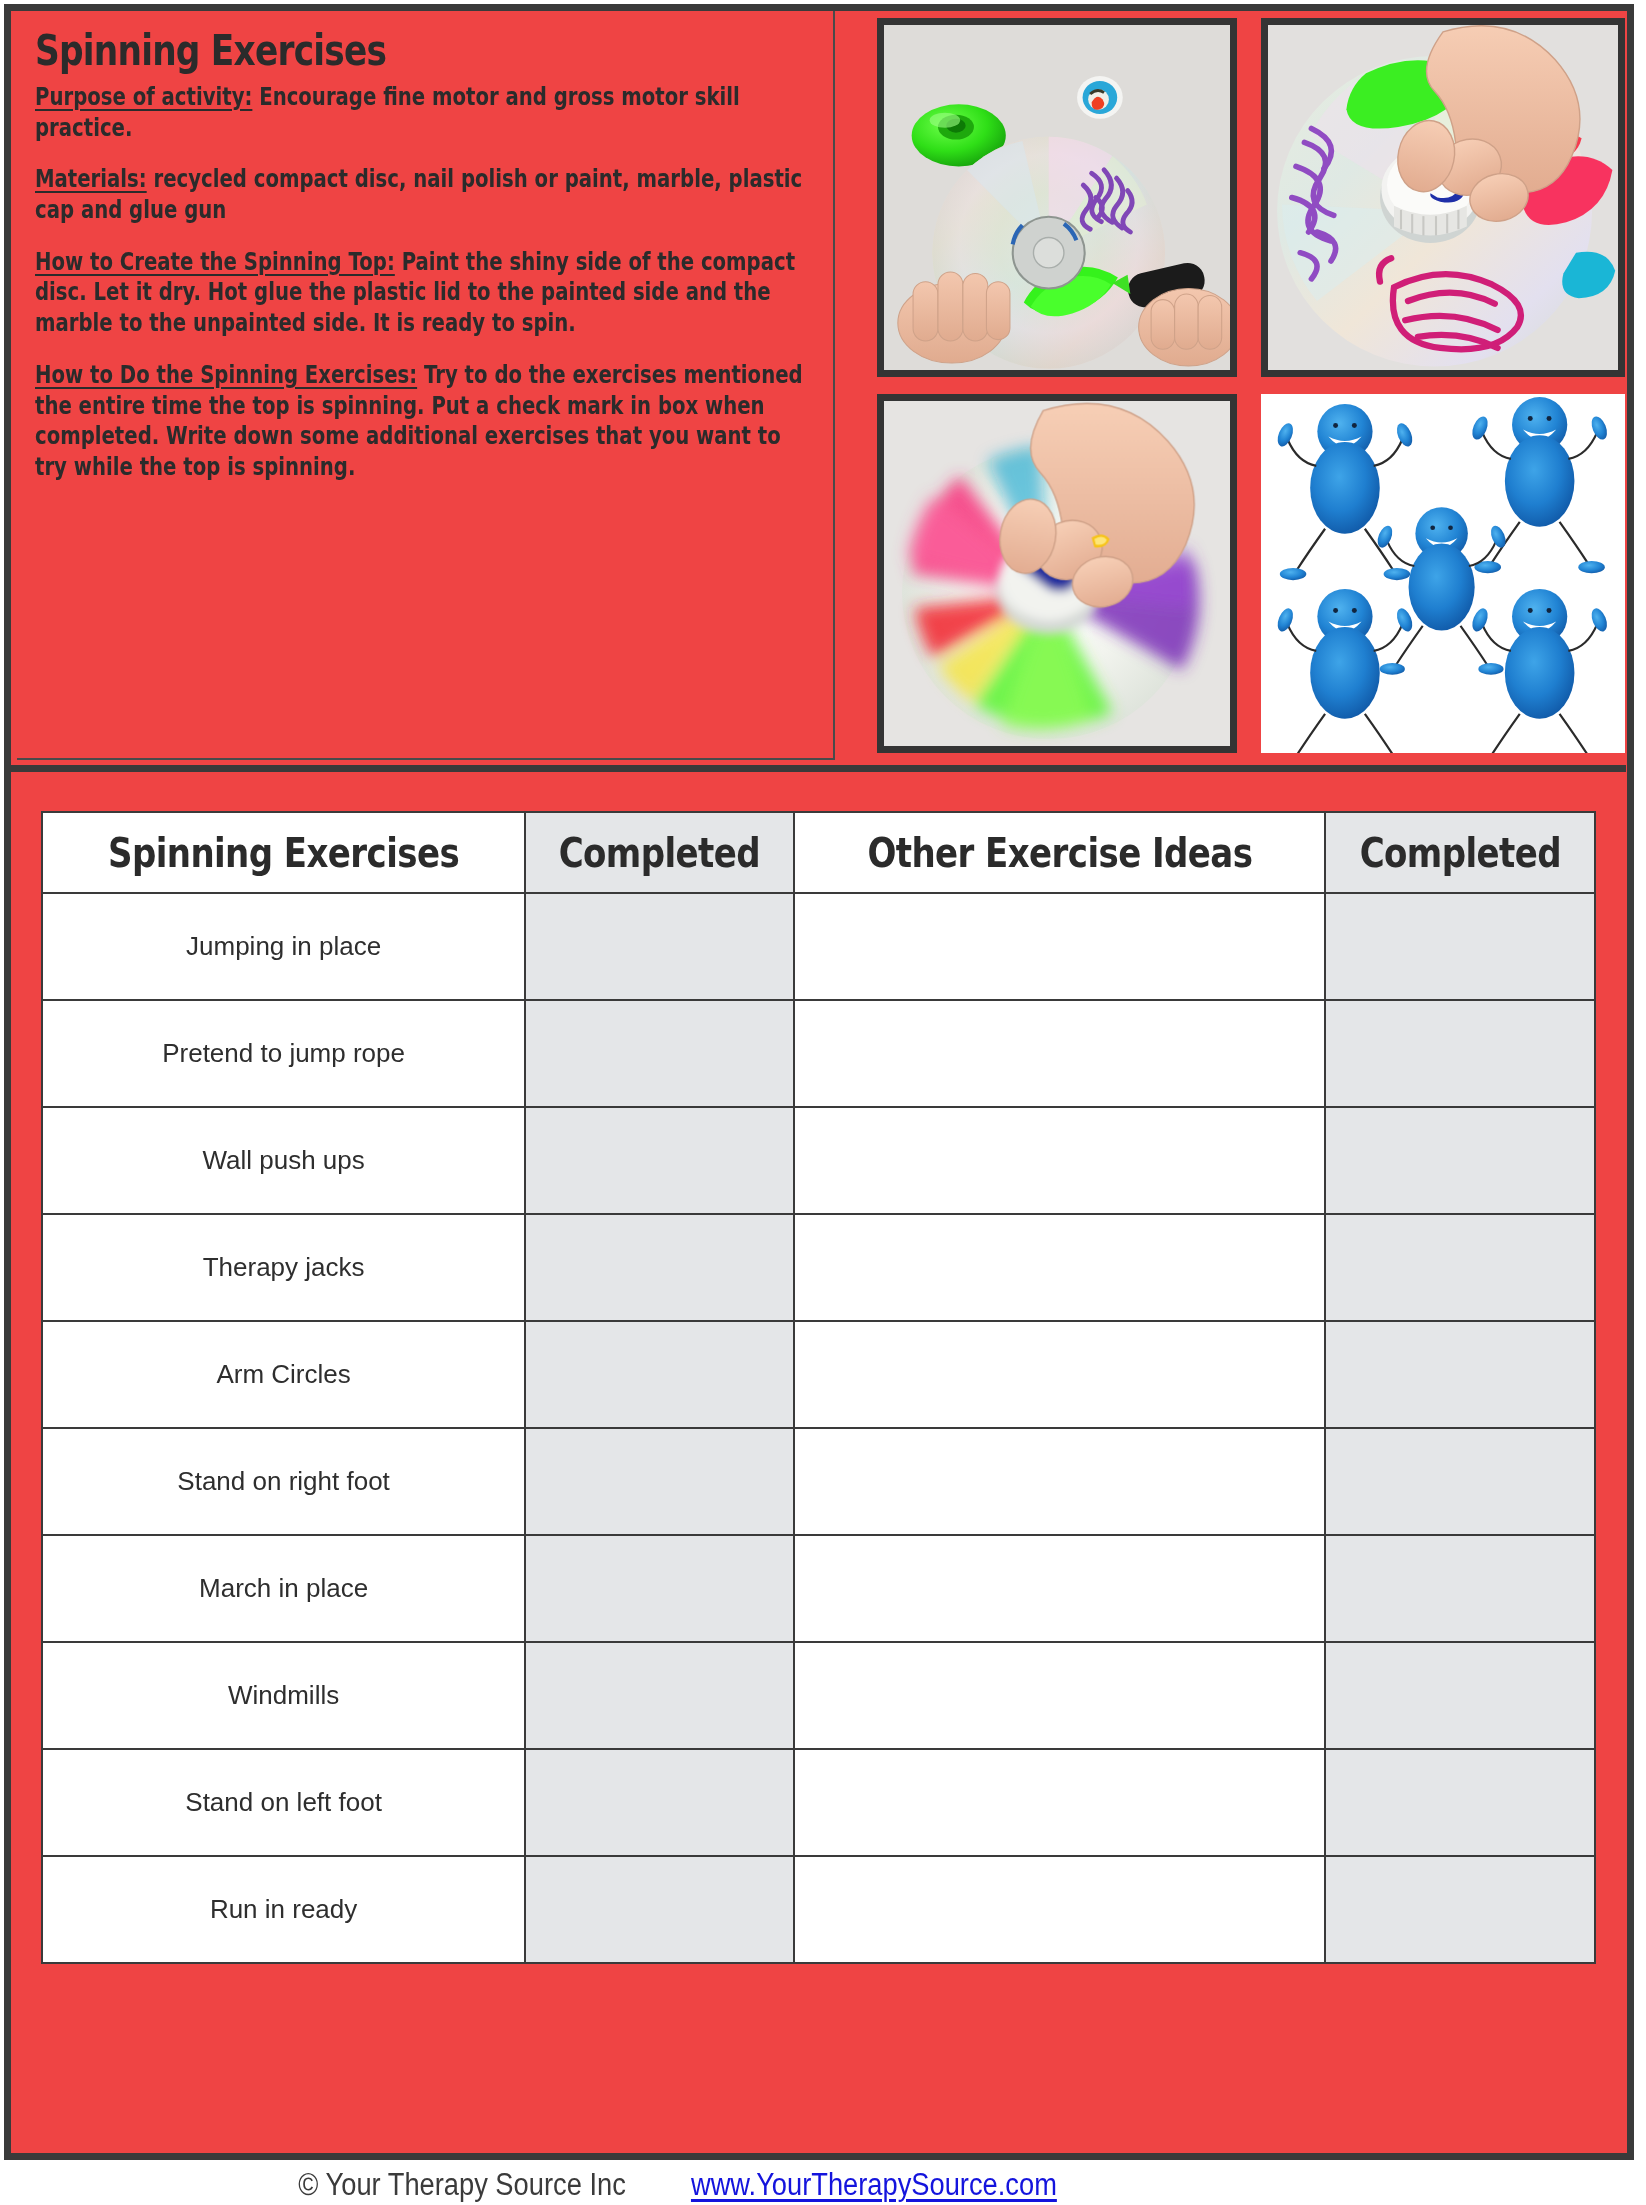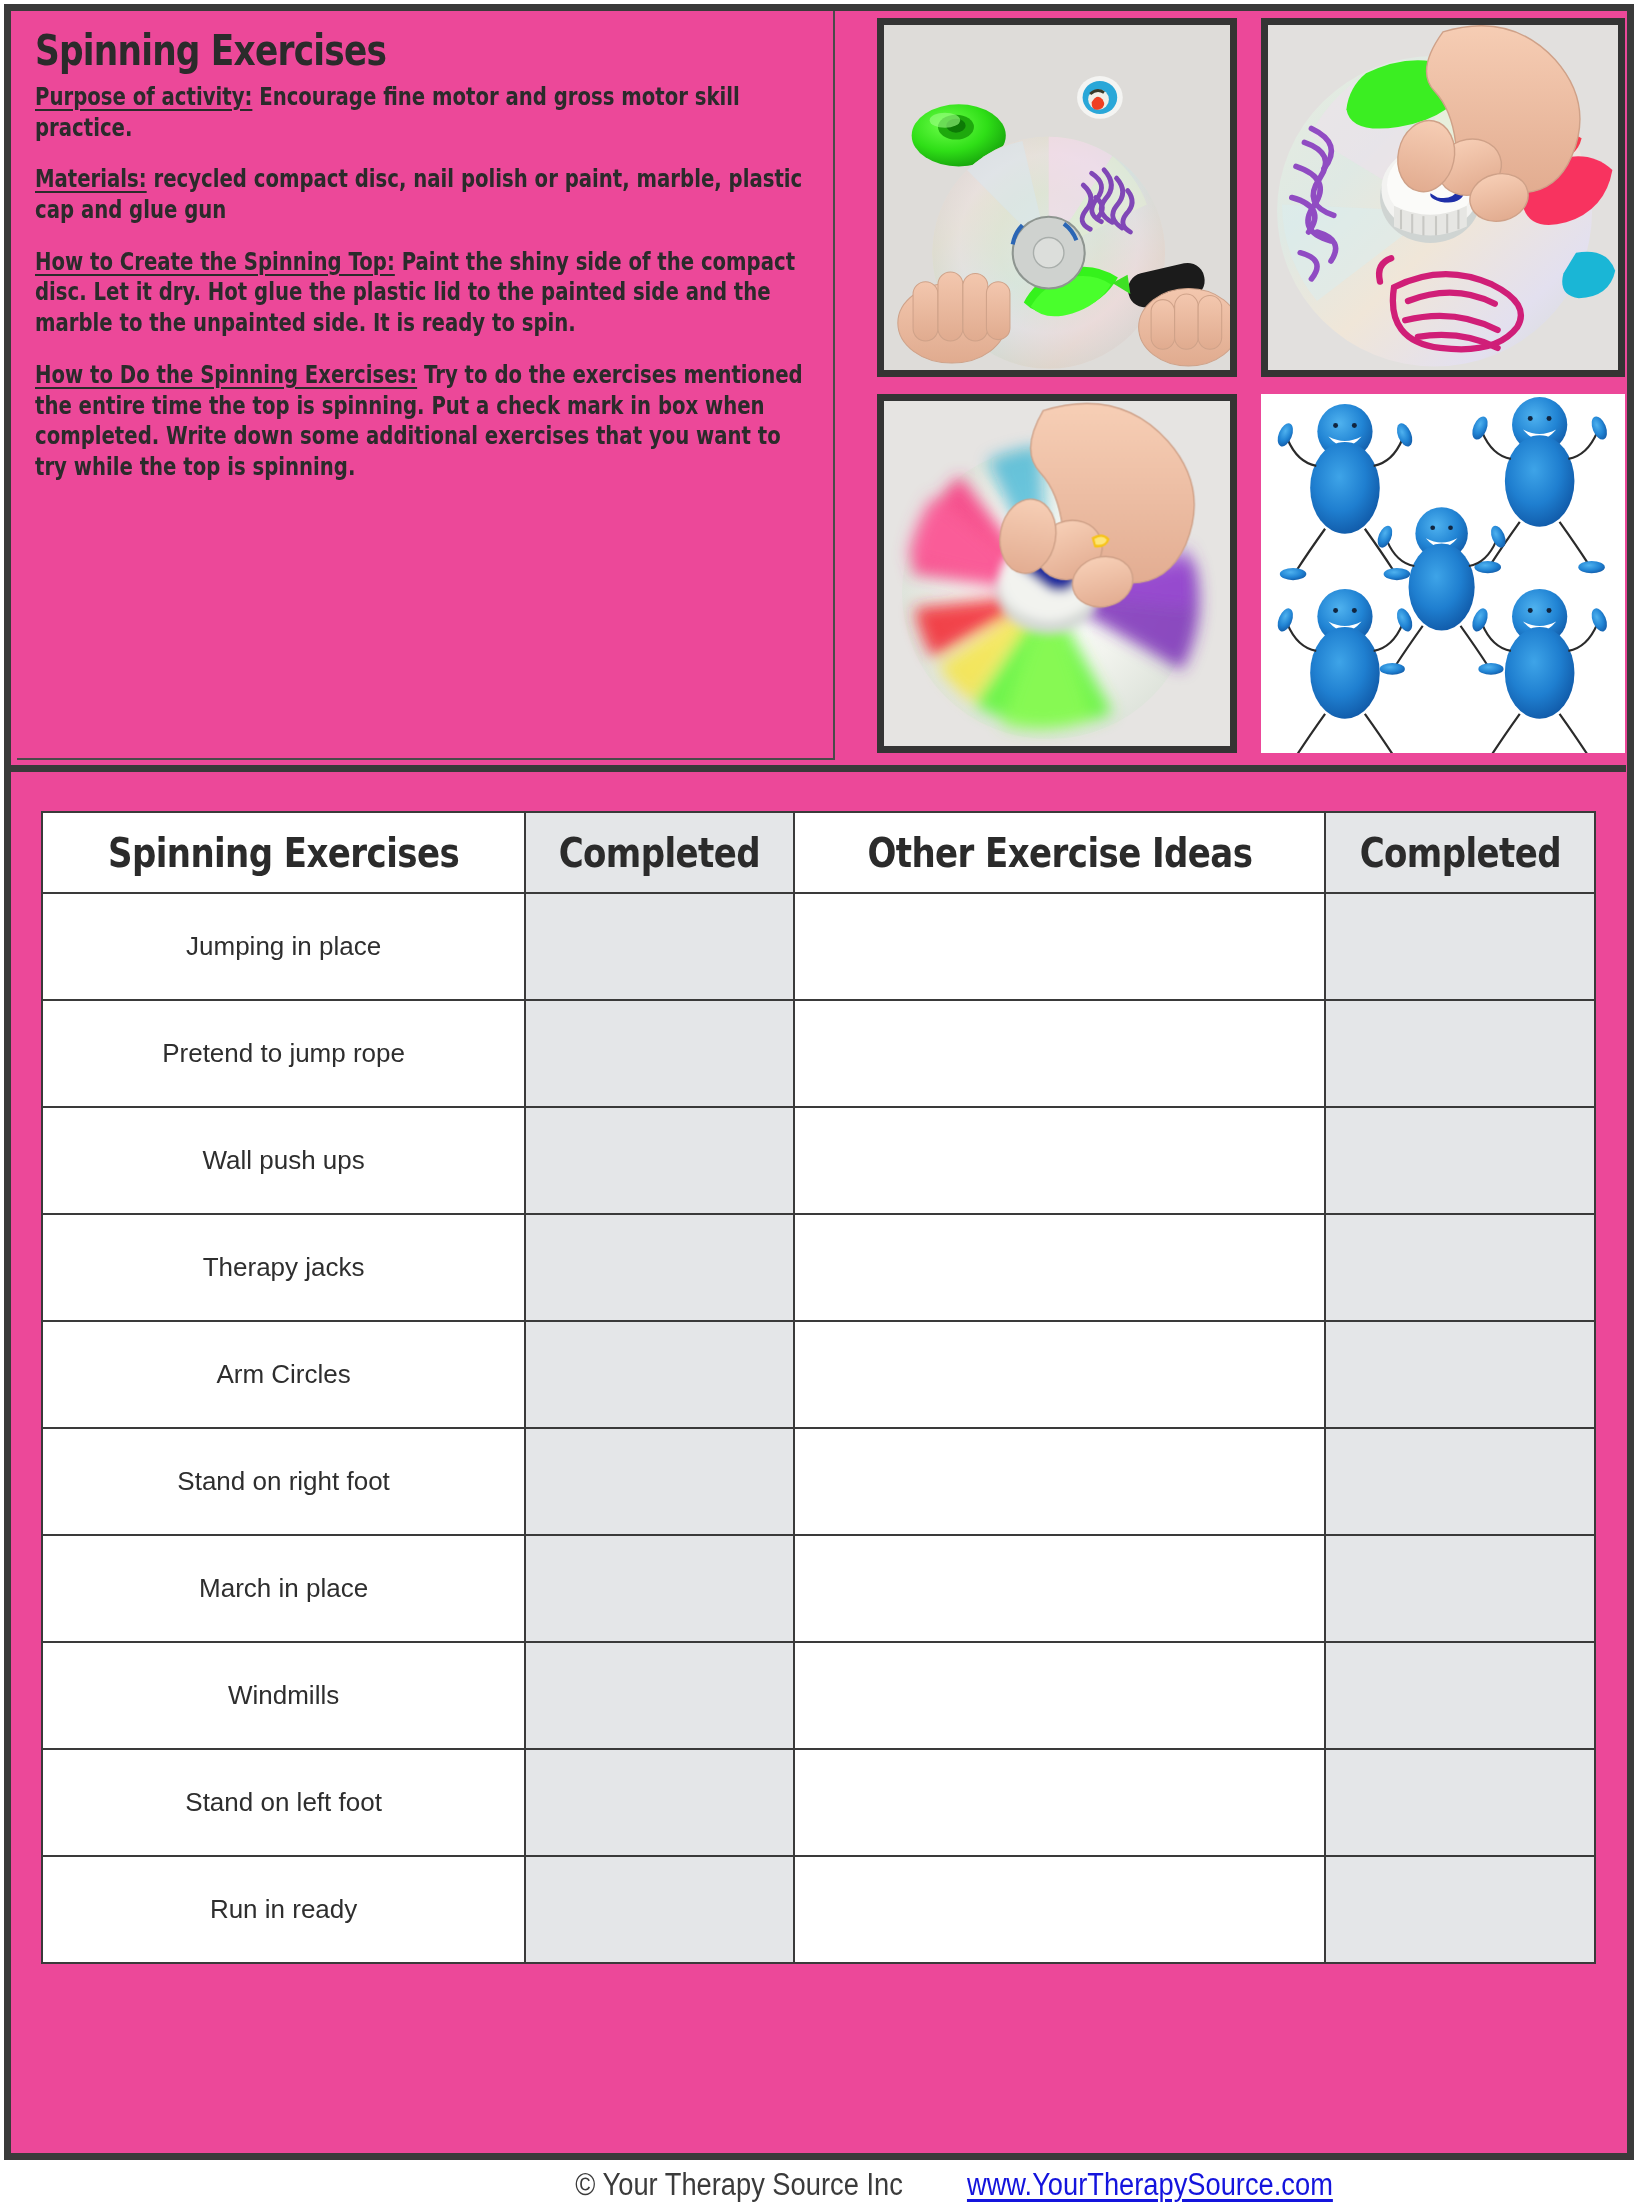--- a/index.html
+++ b/index.html
@@ -17,21 +17,21 @@
 
   
   .page-frame {
     position: absolute;
     left: 4.1px;
     top: 4.1px;
     width: 1630px;
     height: 2156px;
     border: 7.6px solid #3a3a3a;
     box-sizing: border-box;
-    background: #ec4899;
+    background: #ef4444;
   }
 
   
   .top-section {
     position: absolute;
     left: 0px;
     top: 0px;
     width: 1615px;
     height: 754px;
   }
@@ -168,21 +168,21 @@
     vertical-align: middle;
     background: #ffffff;
   }
 
   
   .footer {
     position: absolute;
     left: 0;
     top: 2167px;
     width: 1358px;
-    text-align: right;
+    text-align: center;
     font-family: "Liberation Sans", sans-serif;
     font-size: 31px;
     color: #3b3b3b;
     white-space: nowrap;
   }
   .footer .squeeze {
     display: inline-block;
     transform: scaleX(0.88);
   }
   .footer a, .footer .link {

